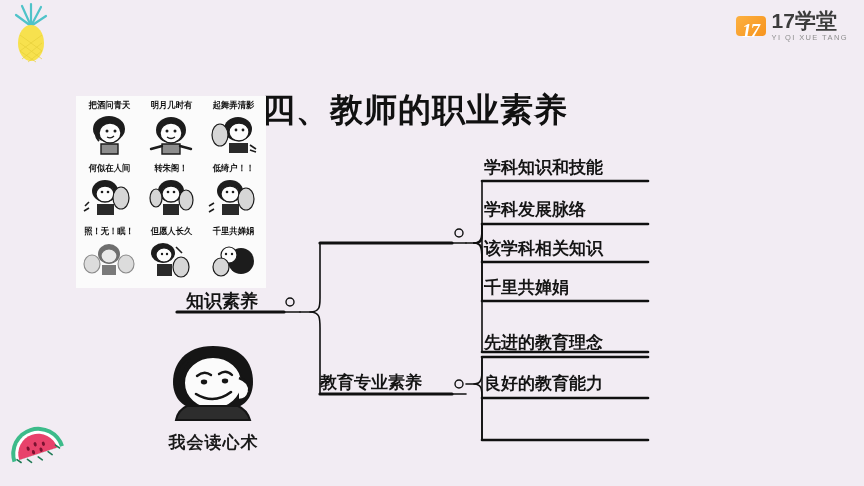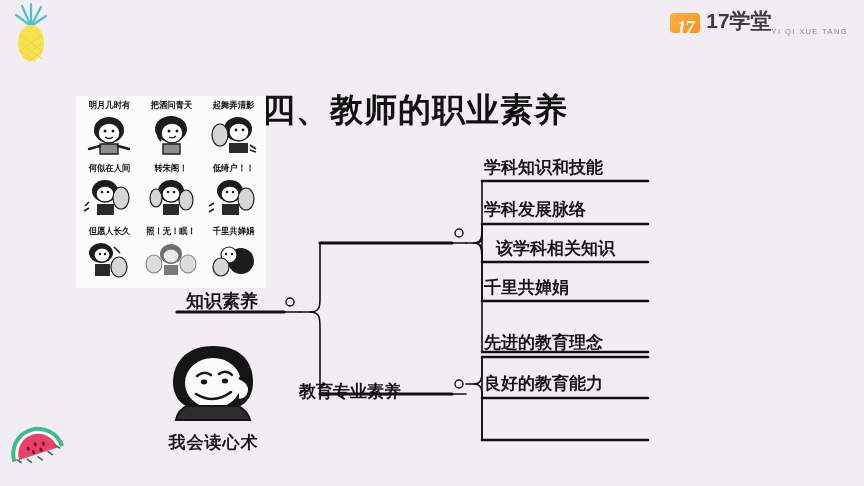--- a/index.html
+++ b/index.html
@@ -37,34 +37,34 @@
     background: linear-gradient(135deg, #fcb040 0%, #f7941e 100%);
     color: #ffffff;
     font-family: Liberation Serif, serif;
     font-weight: bold;
     font-size: 19px;
     line-height: 30px;
     text-align: center;
     font-style: italic;
     letter-spacing: -1px;
   }
-  #logo-text { display: flex; flex-direction: row; line-height: 1; }
+  #logo-text { display: flex; flex-direction: column; line-height: 1; }
   #logo-title {
     font-family: "Liberation Sans", sans-serif;
     font-size: 21px;
     font-weight: bold;
     color: #3c3c3c;
     letter-spacing: 0px;
   }
   #logo-sub {
     font-family: "Liberation Sans", sans-serif;
     font-size: 7.5px;
     color: #8e8e8e;
     letter-spacing: 1.4px;
-    margin-top: 18px;
+    margin-top: 3px;
   }
 
   
   #title {
     position: absolute;
     left: 262px;
     top: 88px;
     font-family: "DejaVu Sans", "Liberation Sans", sans-serif;
     font-size: 33px;
     font-weight: bold;
@@ -189,44 +189,44 @@
       <span id="logo-sub">YI QI XUE TANG</span>
     </div>
   </div>
 
   <div id="title">四、教师的职业素养</div>
 
   <div id="meme-grid">
 
     <div class="meme-row">
       <div class="meme-cell">
+        <span class="meme-label">把酒问青天</span>
+        <svg class="meme-face" width="56" height="48" viewBox="0 0 56 48">
+          <ellipse cx="28" cy="16" rx="16" ry="13" fill="#1c1c1c"></ellipse>
+          <ellipse cx="29" cy="20" rx="11" ry="10" fill="#fdfdfd" stroke="#1c1c1c" stroke-width="1.4"></ellipse>
+          <circle cx="26" cy="18" r="1.5" fill="#1c1c1c"></circle>
+            <circle cx="34" cy="18" r="1.5" fill="#1c1c1c"></circle>
+          <path d="M26 24 q4 2 7 -1" stroke="#1c1c1c" stroke-width="1.3" fill="none"></path>
+          <path d="M20 31 h17 v10 h-17 z" fill="#8d8d8d" stroke="#1c1c1c" stroke-width="1.4"></path>
+          <path d="M18 28 q-6 -6 0 -12" stroke="#1c1c1c" stroke-width="2" fill="none"></path>
+        </svg>
+      </div>
+      <div class="meme-cell">
         <span class="meme-label">明月几时有</span>
         <svg class="meme-face" width="56" height="48" viewBox="0 0 56 48">
           <ellipse cx="28" cy="17" rx="15" ry="13" fill="#1c1c1c"></ellipse>
           <ellipse cx="28" cy="20" rx="11" ry="10" fill="#fdfdfd" stroke="#1c1c1c" stroke-width="1.4"></ellipse>
           <circle cx="24" cy="18" r="1.5" fill="#1c1c1c"></circle>
             <circle cx="32" cy="18" r="1.5" fill="#1c1c1c"></circle>
           <path d="M24 24 q4 3 8 0" stroke="#1c1c1c" stroke-width="1.3" fill="none"></path>
           <path d="M19 31 h18 v10 h-18 z" fill="#8d8d8d" stroke="#1c1c1c" stroke-width="1.4"></path>
           <path d="M19 33 l-11 3 M37 33 l11 3" stroke="#1c1c1c" stroke-width="2.4" stroke-linecap="round"></path>
         </svg>
       </div>
       <div class="meme-cell">
-        <span class="meme-label">把酒问青天</span>
-        <svg class="meme-face" width="56" height="48" viewBox="0 0 56 48">
-          <ellipse cx="28" cy="16" rx="16" ry="13" fill="#1c1c1c"></ellipse>
-          <ellipse cx="29" cy="20" rx="11" ry="10" fill="#fdfdfd" stroke="#1c1c1c" stroke-width="1.4"></ellipse>
-          <circle cx="26" cy="18" r="1.5" fill="#1c1c1c"></circle>
-            <circle cx="34" cy="18" r="1.5" fill="#1c1c1c"></circle>
-          <path d="M26 24 q4 2 7 -1" stroke="#1c1c1c" stroke-width="1.3" fill="none"></path>
-          <path d="M20 31 h17 v10 h-17 z" fill="#8d8d8d" stroke="#1c1c1c" stroke-width="1.4"></path>
-          <path d="M18 28 q-6 -6 0 -12" stroke="#1c1c1c" stroke-width="2" fill="none"></path>
-        </svg>
-      </div>
-      <div class="meme-cell">
         <span class="meme-label">起舞弄清影</span>
         <svg class="meme-face" width="56" height="48" viewBox="0 0 56 48">
           <ellipse cx="33" cy="16" rx="14" ry="12" fill="#1c1c1c"></ellipse>
           <ellipse cx="34" cy="19" rx="10" ry="9" fill="#fdfdfd" stroke="#1c1c1c" stroke-width="1.3"></ellipse>
           <circle cx="31" cy="17" r="1.4" fill="#1c1c1c"></circle>
             <circle cx="38" cy="17" r="1.4" fill="#1c1c1c"></circle>
           <path d="M24 30 h19 v10 h-19 z" fill="#2a2a2a"></path>
           <ellipse cx="15" cy="22" rx="8" ry="11" fill="#d6d6d6" stroke="#1c1c1c" stroke-width="1.2"></ellipse>
           <path d="M45 32 l6 4 M45 37 l6 2" stroke="#1c1c1c" stroke-width="1.6"></path>
         </svg>
@@ -266,40 +266,40 @@
           <circle cx="22" cy="16" r="1.3" fill="#1c1c1c"></circle>
             <circle cx="28" cy="16" r="1.3" fill="#1c1c1c"></circle>
           <path d="M17 28 h17 v11 h-17 z" fill="#2a2a2a"></path>
           <ellipse cx="41" cy="23" rx="8" ry="11" fill="#d6d6d6" stroke="#1c1c1c" stroke-width="1.2"></ellipse>
           <path d="M9 27 l-5 3 M9 33 l-5 3" stroke="#1c1c1c" stroke-width="1.6"></path>
         </svg>
       </div>
     </div>
 
     <div class="meme-row">
+      <div class="meme-cell">
+        <span class="meme-label">照！无！眠！</span>
+        <svg class="meme-face" width="56" height="46" viewBox="0 0 56 46">
+          <ellipse cx="28" cy="15" rx="11" ry="10" fill="#6e6e6e"></ellipse>
+          <ellipse cx="28" cy="17" rx="8" ry="7" fill="#e9e9e9" stroke="#6e6e6e" stroke-width="1.2"></ellipse>
+          <path d="M21 26 h14 v10 h-14 z" fill="#7a7a7a"></path>
+          <ellipse cx="11" cy="25" rx="8" ry="9" fill="#dcdcdc" stroke="#8a8a8a" stroke-width="1.1"></ellipse>
+          <ellipse cx="45" cy="25" rx="8" ry="9" fill="#dcdcdc" stroke="#8a8a8a" stroke-width="1.1"></ellipse>
+        </svg>
+      </div>
       <div class="meme-cell">
         <span class="meme-label">但愿人长久</span>
         <svg class="meme-face" width="56" height="46" viewBox="0 0 56 46">
           <ellipse cx="20" cy="14" rx="12" ry="10" fill="#1c1c1c"></ellipse>
           <ellipse cx="21" cy="16" rx="8" ry="7" fill="#fdfdfd" stroke="#1c1c1c" stroke-width="1.2"></ellipse>
           <circle cx="19" cy="15" r="1.2" fill="#1c1c1c"></circle>
             <circle cx="24" cy="15" r="1.2" fill="#1c1c1c"></circle>
           <path d="M14 25 h15 v12 h-15 z" fill="#2a2a2a"></path>
           <ellipse cx="38" cy="28" rx="8" ry="10" fill="#d6d6d6" stroke="#1c1c1c" stroke-width="1.2"></ellipse>
           <path d="M33 8 l6 6" stroke="#1c1c1c" stroke-width="1.6"></path>
-        </svg>
-      </div>
-      <div class="meme-cell">
-        <span class="meme-label">照！无！眠！</span>
-        <svg class="meme-face" width="56" height="46" viewBox="0 0 56 46">
-          <ellipse cx="28" cy="15" rx="11" ry="10" fill="#6e6e6e"></ellipse>
-          <ellipse cx="28" cy="17" rx="8" ry="7" fill="#e9e9e9" stroke="#6e6e6e" stroke-width="1.2"></ellipse>
-          <path d="M21 26 h14 v10 h-14 z" fill="#7a7a7a"></path>
-          <ellipse cx="11" cy="25" rx="8" ry="9" fill="#dcdcdc" stroke="#8a8a8a" stroke-width="1.1"></ellipse>
-          <ellipse cx="45" cy="25" rx="8" ry="9" fill="#dcdcdc" stroke="#8a8a8a" stroke-width="1.1"></ellipse>
         </svg>
       </div>
       <div class="meme-cell">
         <span class="meme-label">千里共婵娟</span>
         <svg class="meme-face" width="56" height="46" viewBox="0 0 56 46">
           <ellipse cx="36" cy="22" rx="13" ry="13" fill="#1c1c1c"></ellipse>
           <ellipse cx="24" cy="16" rx="8" ry="8" fill="#fdfdfd" stroke="#1c1c1c" stroke-width="1.2"></ellipse>
           <circle cx="21" cy="15" r="1.2" fill="#1c1c1c"></circle>
             <circle cx="27" cy="15" r="1.2" fill="#1c1c1c"></circle>
           <ellipse cx="16" cy="28" rx="8" ry="9" fill="#d6d6d6" stroke="#1c1c1c" stroke-width="1.2"></ellipse>
@@ -362,23 +362,23 @@
       <line x1="482" y1="357" x2="482" y2="440" stroke-width="1.6"></line>
 
       <line x1="482" y1="357" x2="648" y2="357" stroke-width="2.6"></line>
       <line x1="482" y1="398" x2="648" y2="398" stroke-width="2.6"></line>
       <line x1="482" y1="440" x2="648" y2="440" stroke-width="2.6"></line>
     </g>
   </svg>
 
   <div class="node-label node-root" style="left:186px; top:289px;">知识素养</div>
 
-  <div class="node-label node-branch" style="left:299px; top:371px;margin-top:9px;">教育专业素养</div>
+  <div class="node-label node-branch" style="left:320px; top:371px;">教育专业素养</div>
 
   <div class="node-label node-leaf" style="left:484px; top:156px;">学科知识和技能</div>
   <div class="node-label node-leaf" style="left:484px; top:198px;">学科发展脉络</div>
-  <div class="node-label node-leaf" style="left:496px; top:237px;text-align:center;">该学科相关知识</div>
+  <div class="node-label node-leaf" style="left:484px; top:237px;text-align:center;">该学科相关知识</div>
   <div class="node-label node-leaf" style="left:484px; top:276px;">千里共婵娟</div>
 
   <div class="node-label node-leaf" style="left:484px; top:331px;">先进的教育理念</div>
   <div class="node-label node-leaf" style="left:484px; top:372px;">良好的教育能力</div>
 
 </div>
 
 </body></html>

